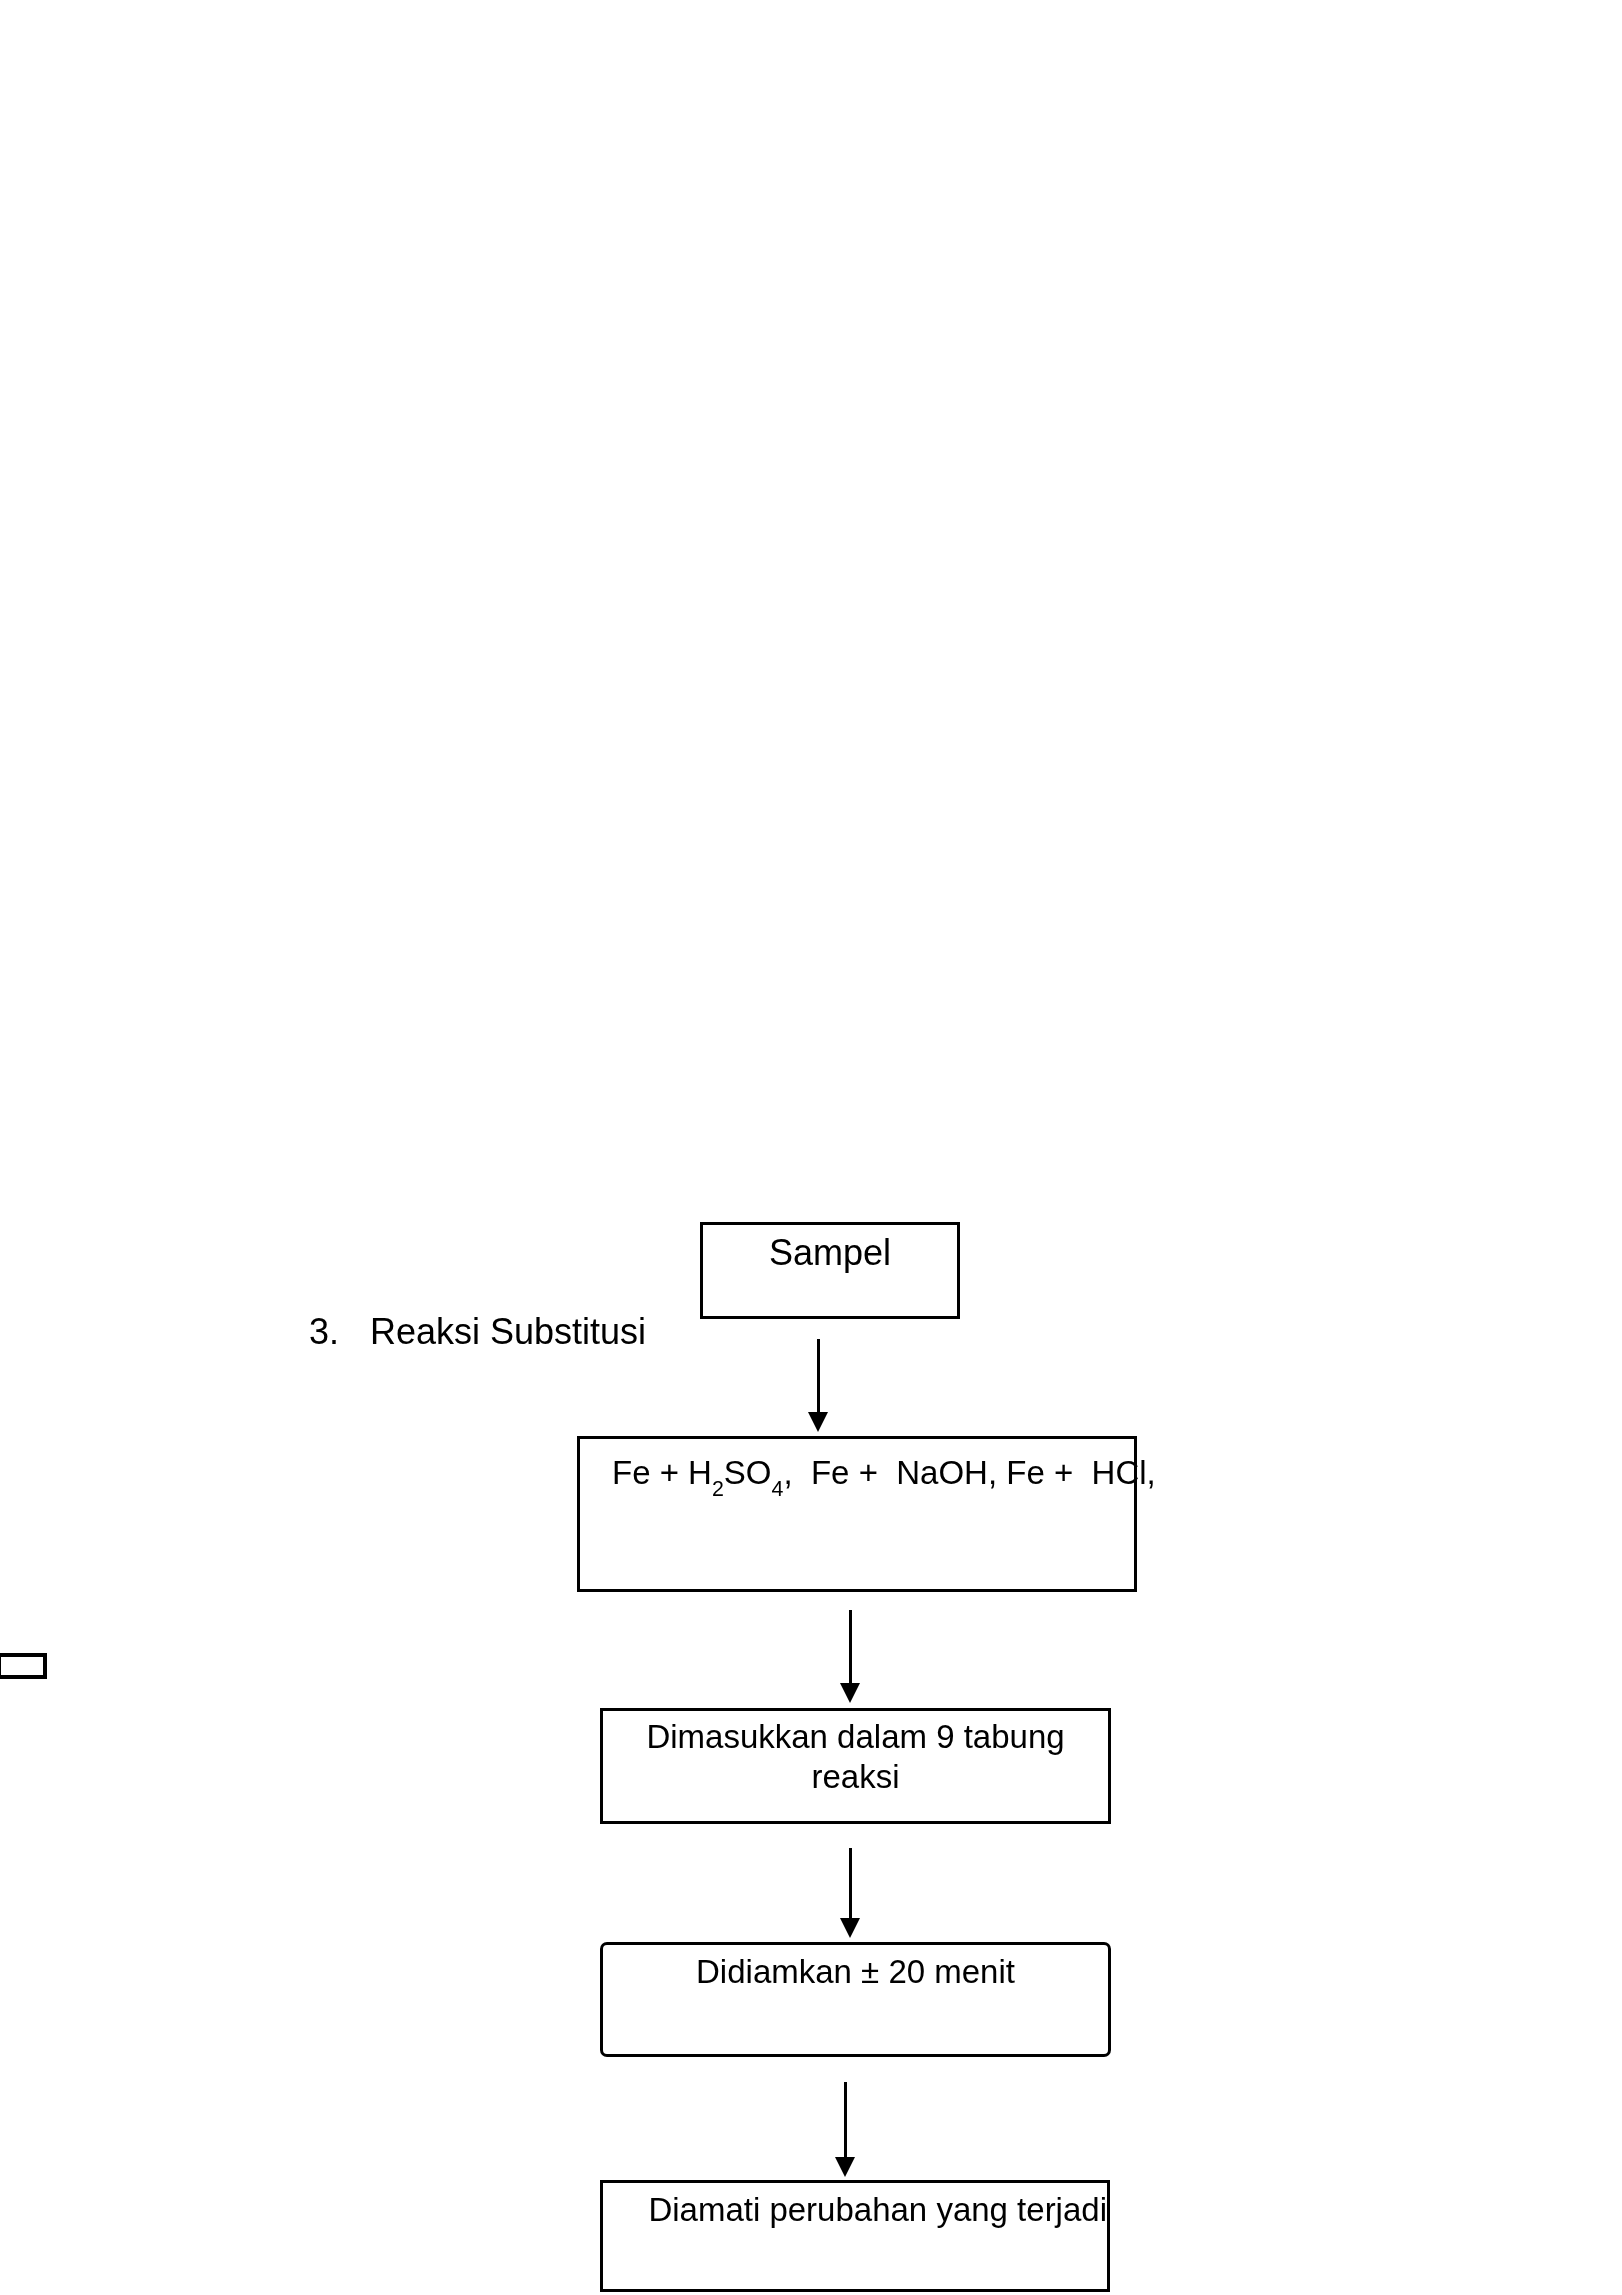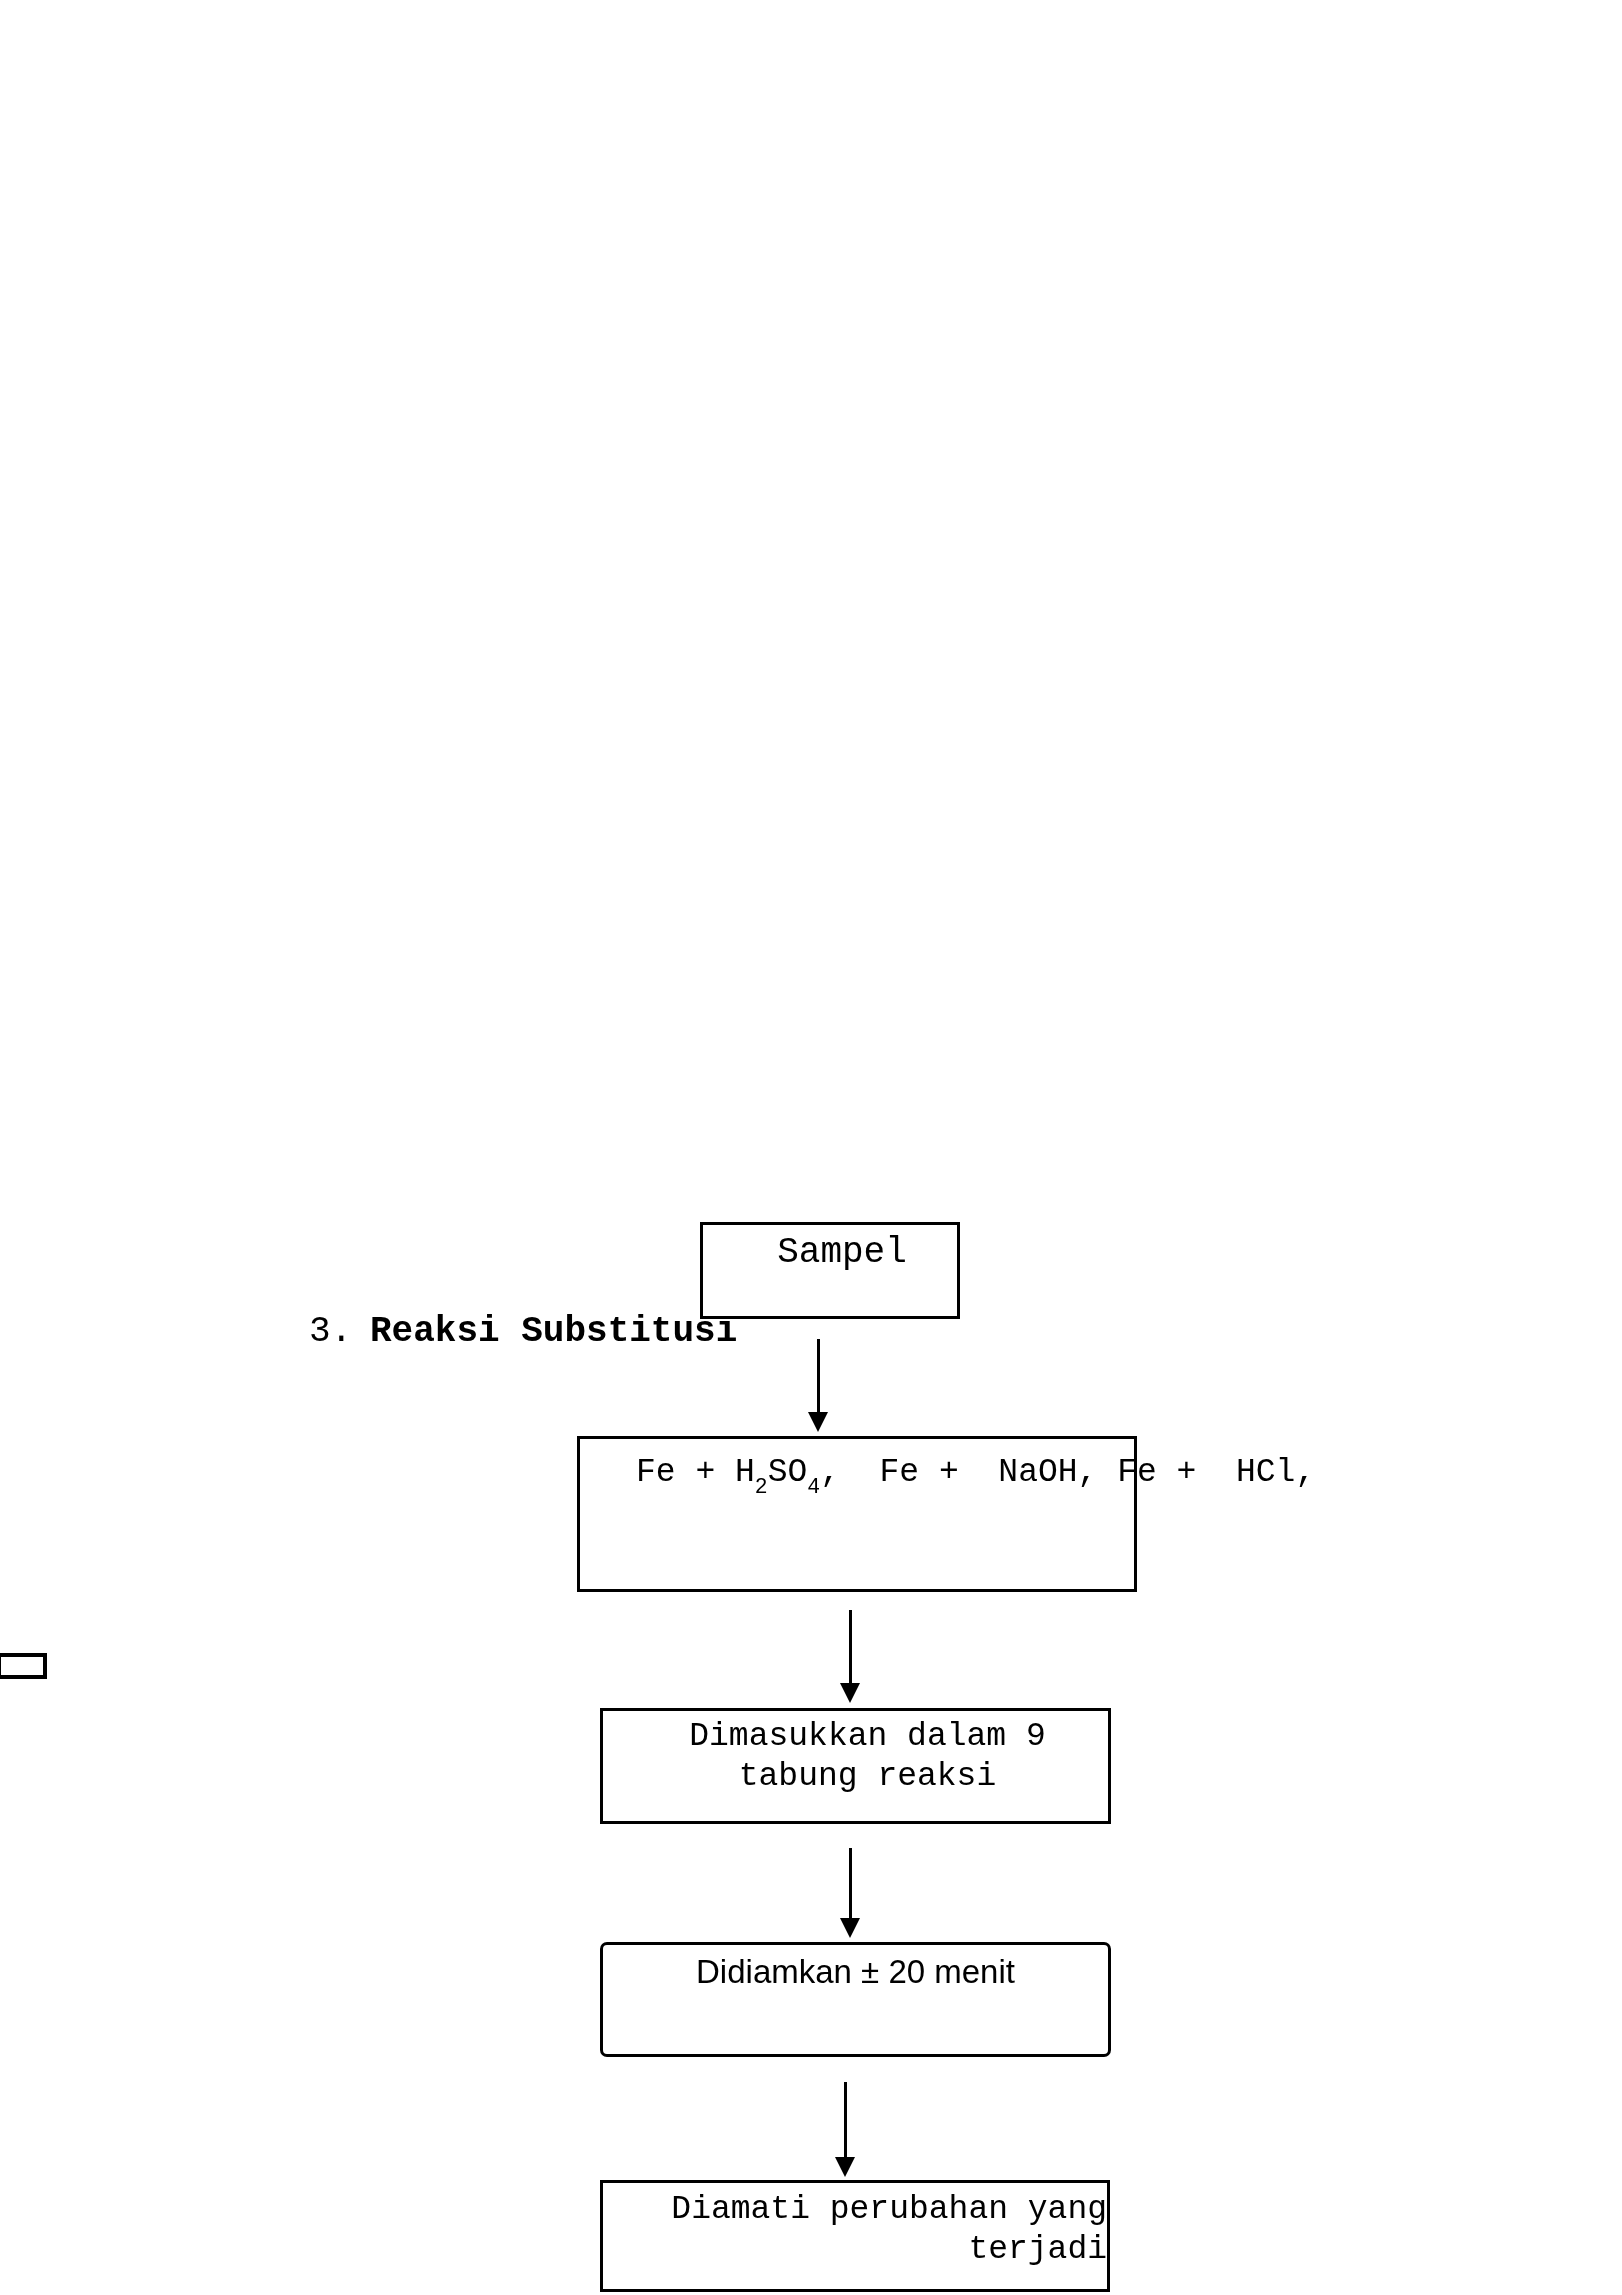--- a/index.html
+++ b/index.html
@@ -5,34 +5,34 @@
   html, body { margin: 0; padding: 0; background: #ffffff; }
   #page {
     position: relative;
     width: 1622px;
     height: 2295px;
     background: #ffffff;
     overflow: hidden;
     font-family: "Liberation Serif", serif;
     color: #000000;
   }
-  .serif { font-family: Liberation Mono, monospace; padding-left: 24px; }
+  .serif { font-family: Liberation Sans, sans-serif; }
   .sans  { font-family: "Liberation Sans", sans-serif; border-radius: 7px; }
 
   .heading {
     position: absolute;
     left: 309px;
     top: 1310px;
     height: 48px;
     font-size: 36px;
     line-height: 43px;
     white-space: nowrap;
   }
   .heading .num { position: absolute; left: 0; top: 0; }
-  .heading .ttl { position: absolute; left: 61px; top: 0; font-weight: bold; }
+  .heading .ttl { position: absolute; left: 61px; top: 0; }
 
   .flow-box {
     position: absolute;
     box-sizing: border-box;
     border: 3.2px solid #000000;
     background: #ffffff;
     text-align: center;
   }
   .flow-box .lbl {
     display: block;

